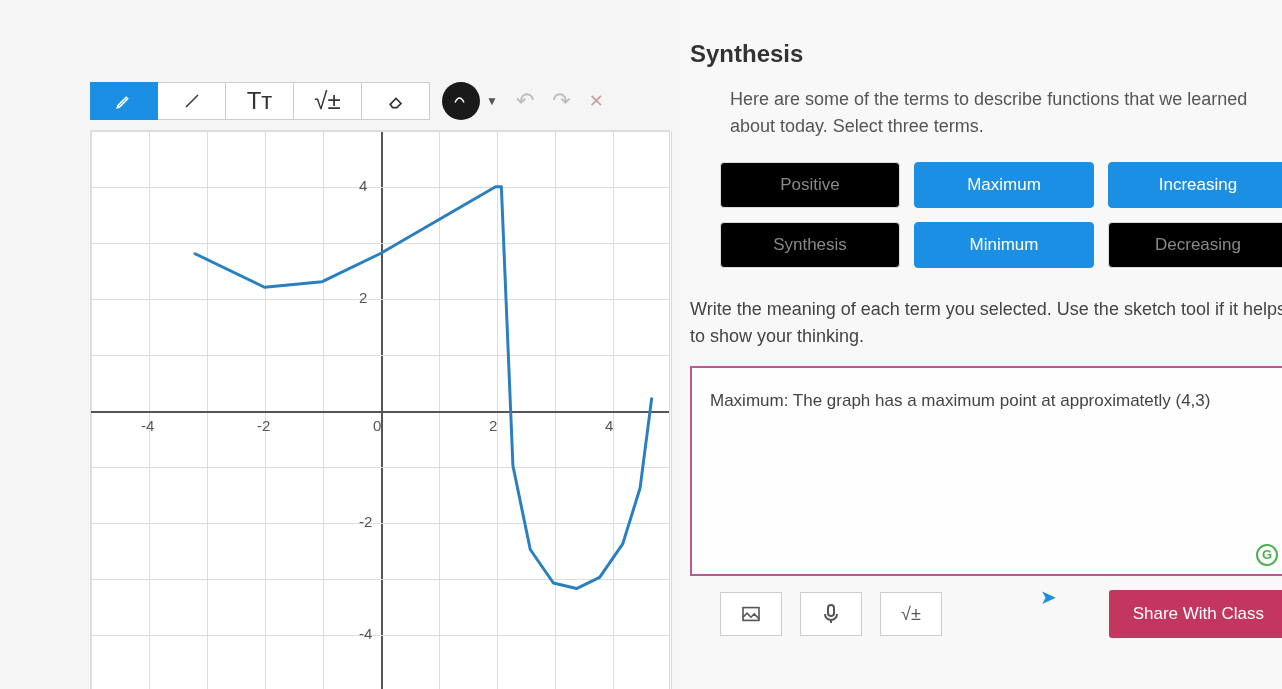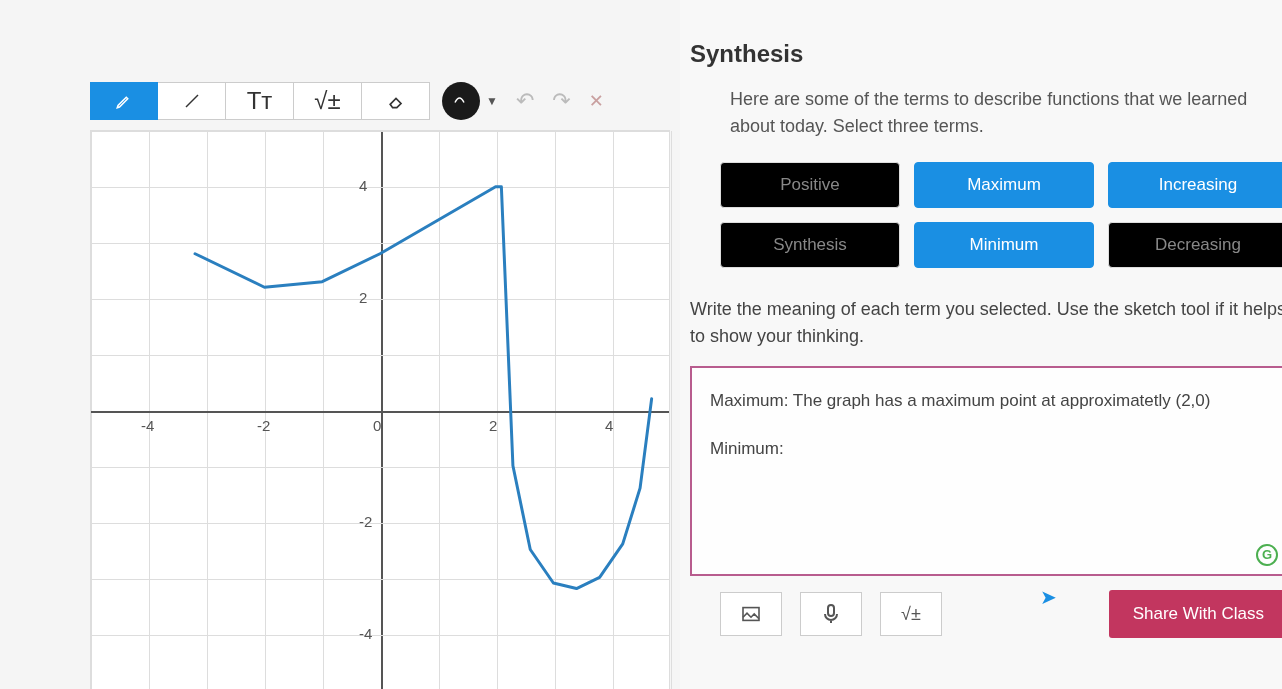--- a/index.html
+++ b/index.html
@@ -283,22 +283,21 @@
       <div class="term-btn selected">Maximum</div>
       <div class="term-btn selected">Increasing</div>
       <div class="term-btn">Synthesis</div>
       <div class="term-btn selected">Minimum</div>
       <div class="term-btn">Decreasing</div>
     </div>
 
   <p class="prompt2">Write the meaning of each term you selected. Use the sketch tool if it helps to show your thinking.</p>
 
   <div class="answer-box">
-    <p>Maximum: The graph has a maximum point at approximatetly (2,0)</p>
-    <p>Minimum:</p>
+    <p>Maximum: The graph has a maximum point at approximatetly (4,3)</p>
     <div class="grammarly">G</div>
   </div>
 
   <div class="bottom-bar">
     <div class="bb-btn">
       <svg width="20" height="16" viewBox="0 0 24 20" fill="none" stroke="currentColor" stroke-width="2">
           <rect x="2" y="2" width="20" height="16"></rect>
           <path d="M2 14l5-5 5 5 4-4 6 6"></path>
         </svg>
     </div>

